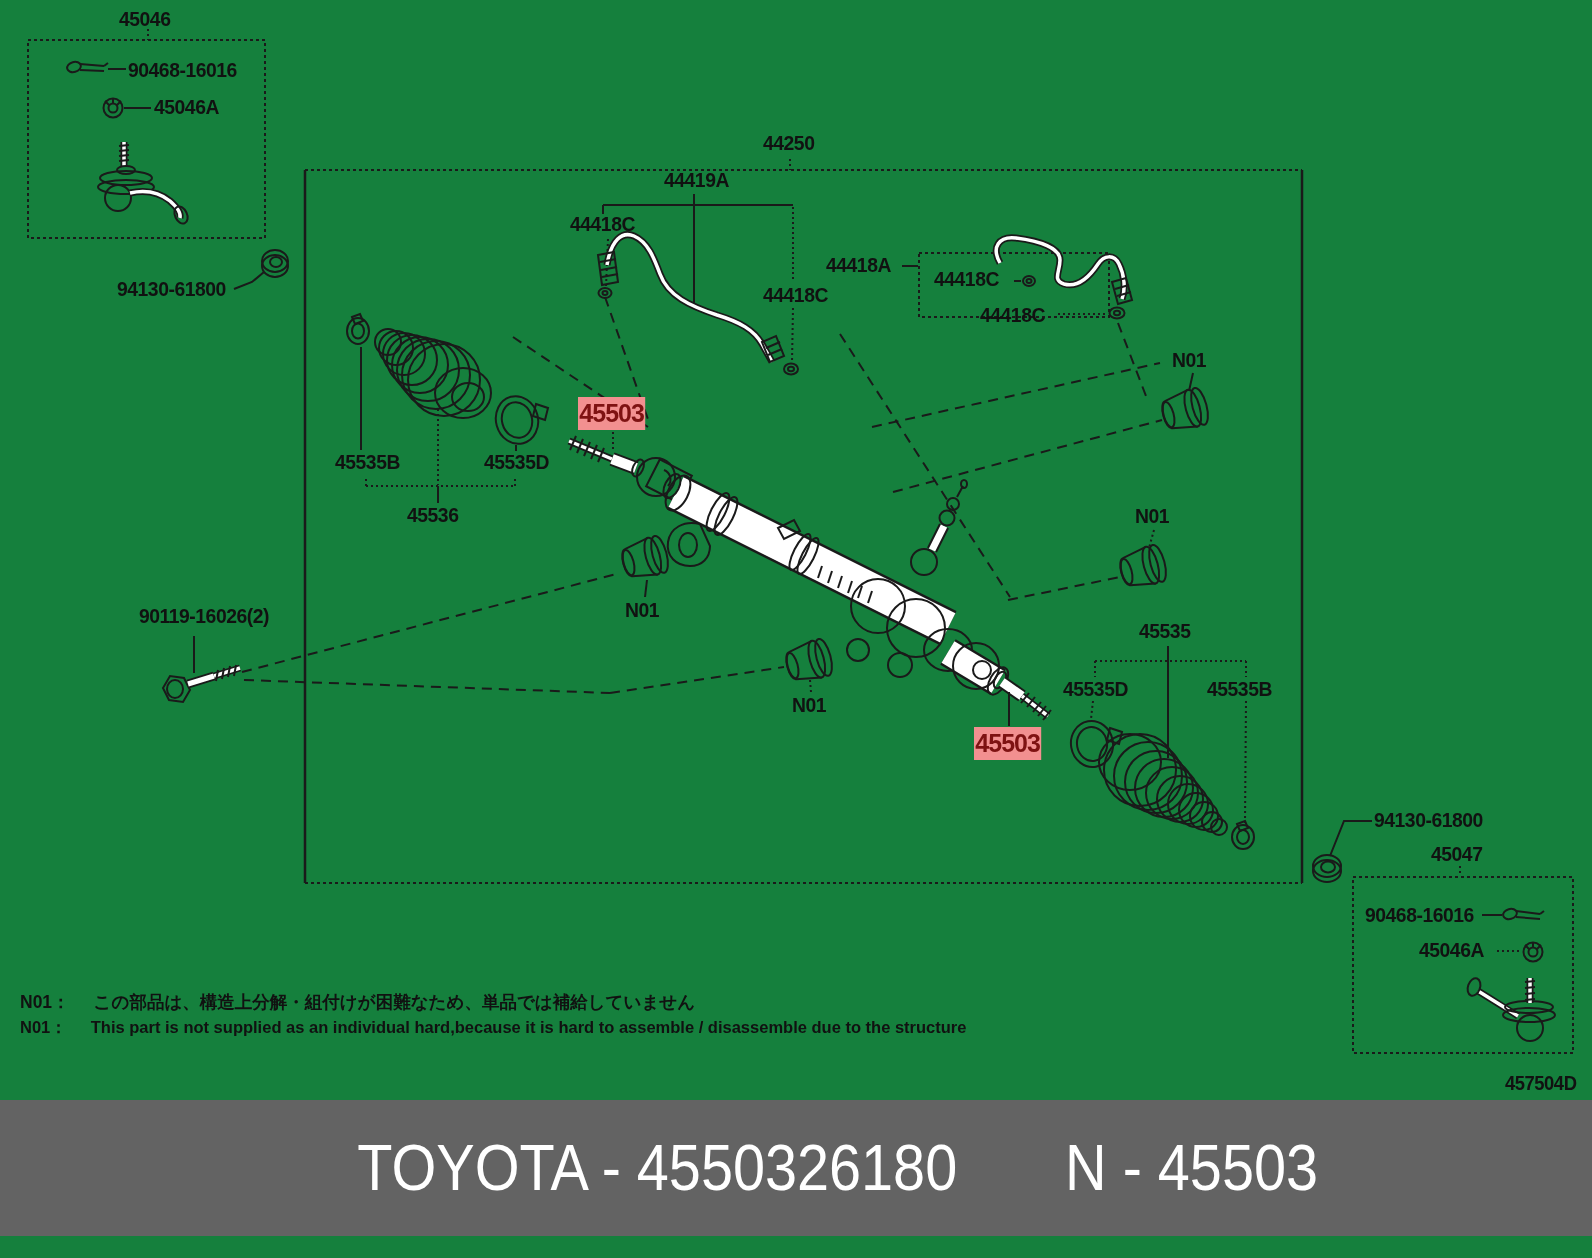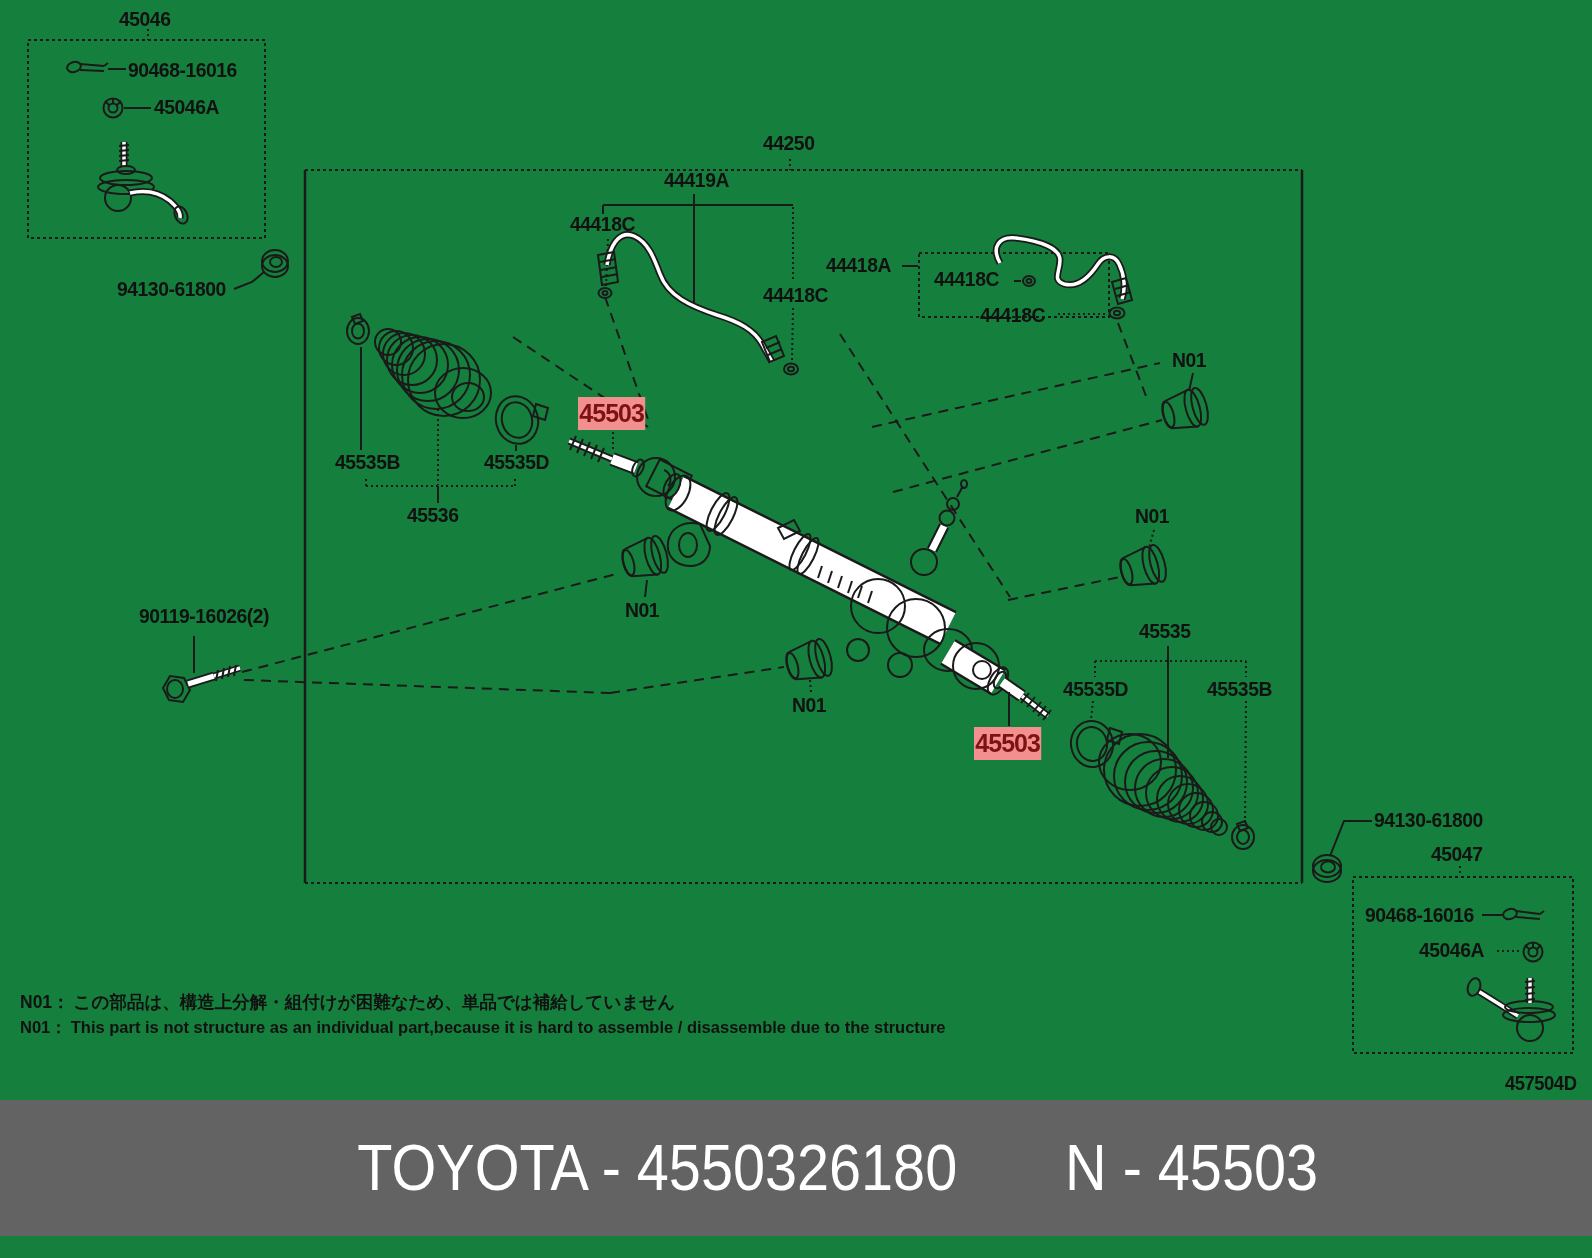--- a/index.html
+++ b/index.html
@@ -4,21 +4,21 @@
 <style>
   html,body{margin:0;padding:0;background:#fff;}
   #stage{position:relative;width:1592px;height:1258px;background:#15803d;overflow:hidden;
          font-family:"Liberation Sans",sans-serif;}
   #art{position:absolute;left:0;top:0;z-index:1;}
   .lbl{position:absolute;z-index:2;font-weight:bold;font-size:21px;letter-spacing:-0.5px;
        color:#111;white-space:nowrap;transform:scaleX(0.92);transform-origin:left top;line-height:1;}
   .hl{position:absolute;z-index:3;width:70px;height:33px;display:flex;align-items:center;justify-content:center;
       font-weight:bold;font-size:26px;letter-spacing:-1px;transform:scaleX(0.96);transform-origin:left top;}
   .note{position:absolute;z-index:2;font-weight:bold;color:#111;white-space:nowrap;}
-  .note .k{margin-right:4px;}
+  .note .k{margin-right:24px;}
   #note-jp{font-size:17.5px;}
   #note-en{font-size:16.5px;}
   #banner{position:absolute;left:0;top:1100px;width:1592px;height:136px;z-index:4;
           display:flex;align-items:center;justify-content:center;gap:60px;padding-left:32px;}
   #banner span{font-size:64px;font-weight:normal;letter-spacing:0px;transform:scaleX(0.9);white-space:nowrap;}
   svg *{vector-effect:non-scaling-stroke;}
   .s{stroke:#1a1a1a;fill:none;stroke-width:2;}
   .s25{stroke:#1a1a1a;fill:none;stroke-width:2.5;}
   .dot{stroke:#1a1a1a;fill:none;stroke-width:2;stroke-dasharray:2 3;}
   .boxdot{stroke:#1a1a1a;fill:none;stroke-width:2;stroke-dasharray:3 3;}
@@ -370,21 +370,21 @@
 <div class="lbl" style="left:1374px;top:809px">94130-61800</div>
 <div class="lbl" style="left:1431px;top:843px">45047</div>
 <div class="lbl" style="left:1365px;top:904px">90468-16016</div>
 <div class="lbl" style="left:1419px;top:939px">45046A</div>
 <div class="lbl" style="left:1505px;top:1073px;font-size:20px">457504D</div>
 
 <div class="note" id="note-jp" style="left:20px;top:990px">
   <span class="k">N01：</span><span>この部品は、構造上分解・組付けが困難なため、単品では補給していません</span>
 </div>
 <div class="note" id="note-en" style="left:20px;top:1017px">
-  <span class="k">N01：</span><span>This part is not structure as an individual part,because it is hard to assemble / disassemble due to the structure</span>
+  <span class="k">N01：</span><span>This part is not supplied as an individual hard,because it is hard to assemble / disassemble due to the structure</span>
 </div>
 
 <div id="banner" style="background: rgb(99, 99, 99); color: rgb(255, 255, 255);">
   <span>TOYOTA - 4550326180</span>
   <span>N - 45503</span>
 </div>
 
 </div>
 
 </body></html>

